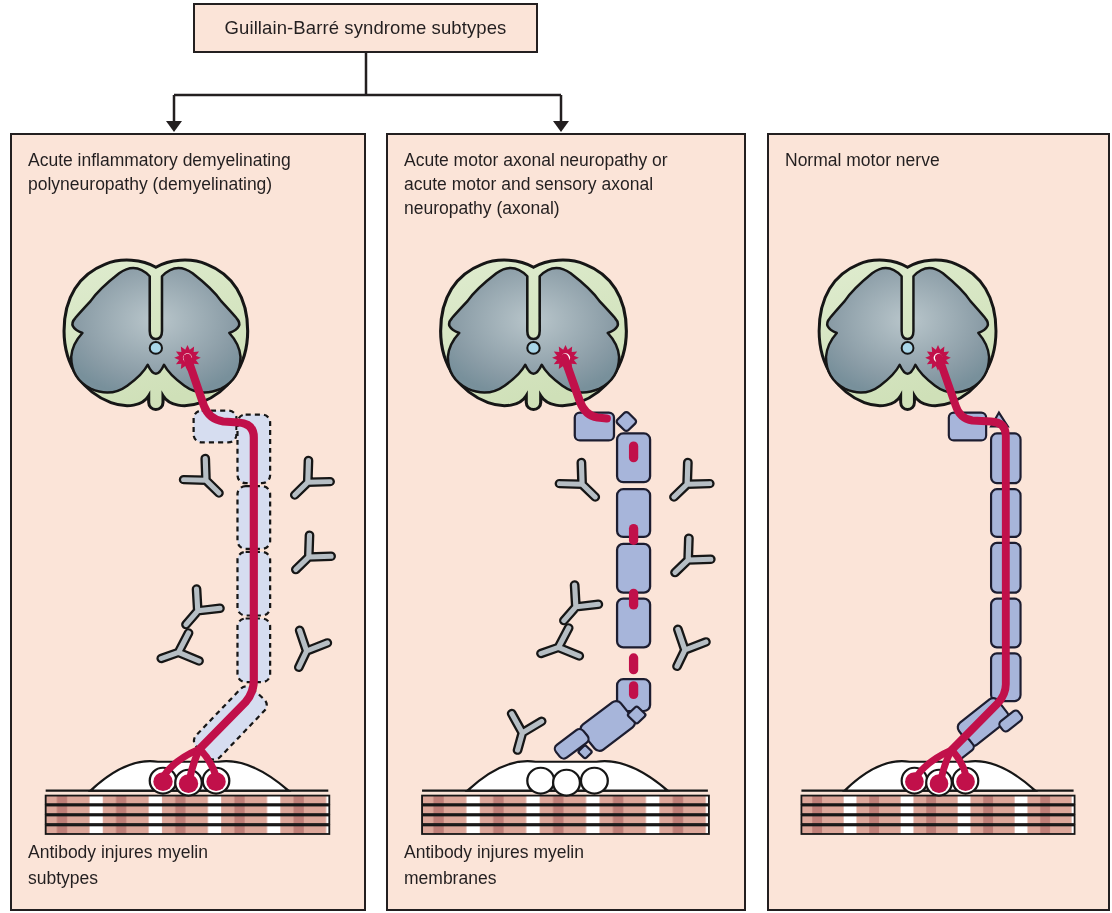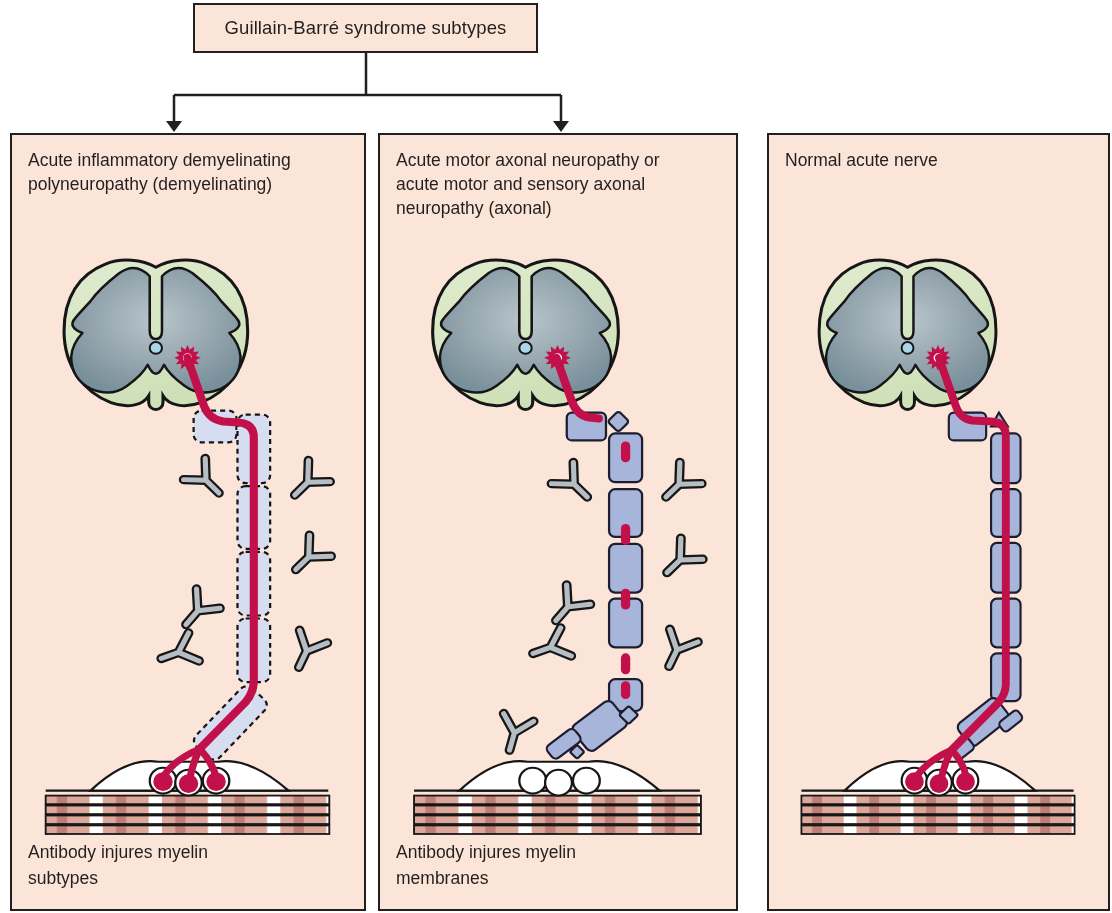--- a/index.html
+++ b/index.html
@@ -12,21 +12,21 @@
     background:var(--panel-bg);border:2.5px solid var(--border);
     display:flex;align-items:center;justify-content:center;
     font-size:18.5px;letter-spacing:.1px;
   }
   .connector{position:absolute;left:0;top:0;}
   .panel{
     position:absolute;top:133px;height:778px;box-sizing:border-box;
     background:var(--panel-bg);border:2.5px solid var(--border);
   }
   #panel-aidp{left:10px;width:356px;}
-  #panel-aman{left:378px;width:360px;}
+  #panel-aman{left:386px;width:360px;}
   #panel-normal{left:767px;width:343px;}
   .p-title{
     position:absolute;left:16px;top:13px;width:290px;
     font-size:17.5px;line-height:1.38;z-index:2;
   }
   .p-caption{
     position:absolute;left:16px;bottom:18px;width:235px;
     font-size:17.5px;line-height:1.45;z-index:2;
   }
   .fig{position:absolute;left:0;top:0;width:100%;height:100%;z-index:1;}
@@ -193,21 +193,21 @@
         <use href="#sym-ab" transform="translate(292,349) rotate(45)"></use>
         <use href="#sym-ab" transform="translate(293,425) rotate(45)"></use>
         <use href="#sym-ab" transform="translate(289,515) rotate(25)"></use>
         <use href="#sym-ab" transform="translate(131,598) rotate(15)"></use>
       </g>
     </svg>
     <div class="p-caption">Antibody injures myelin membranes</div>
   </div>
 
   <div class="panel" id="panel-normal">
-    <div class="p-title">Normal acute nerve</div>
+    <div class="p-title">Normal motor nerve</div>
     <svg class="fig" viewBox="0 0 345 778" preserveAspectRatio="none">
       <use href="#sym-cord"></use>
       <use href="#sym-muscle"></use>
       <g>
         <rect class="my2" x="183" y="279" width="38" height="28" rx="5"></rect>
         <path class="my2" d="M226,293 L234,279 L243,293 Z"></path>
         <rect class="my2" x="226" y="300" width="30" height="50" rx="6"></rect>
         <rect class="my2" x="226" y="356" width="30" height="48" rx="6"></rect>
         <rect class="my2" x="226" y="410" width="30" height="50" rx="6"></rect>
         <rect class="my2" x="226" y="466" width="30" height="49" rx="6"></rect>

